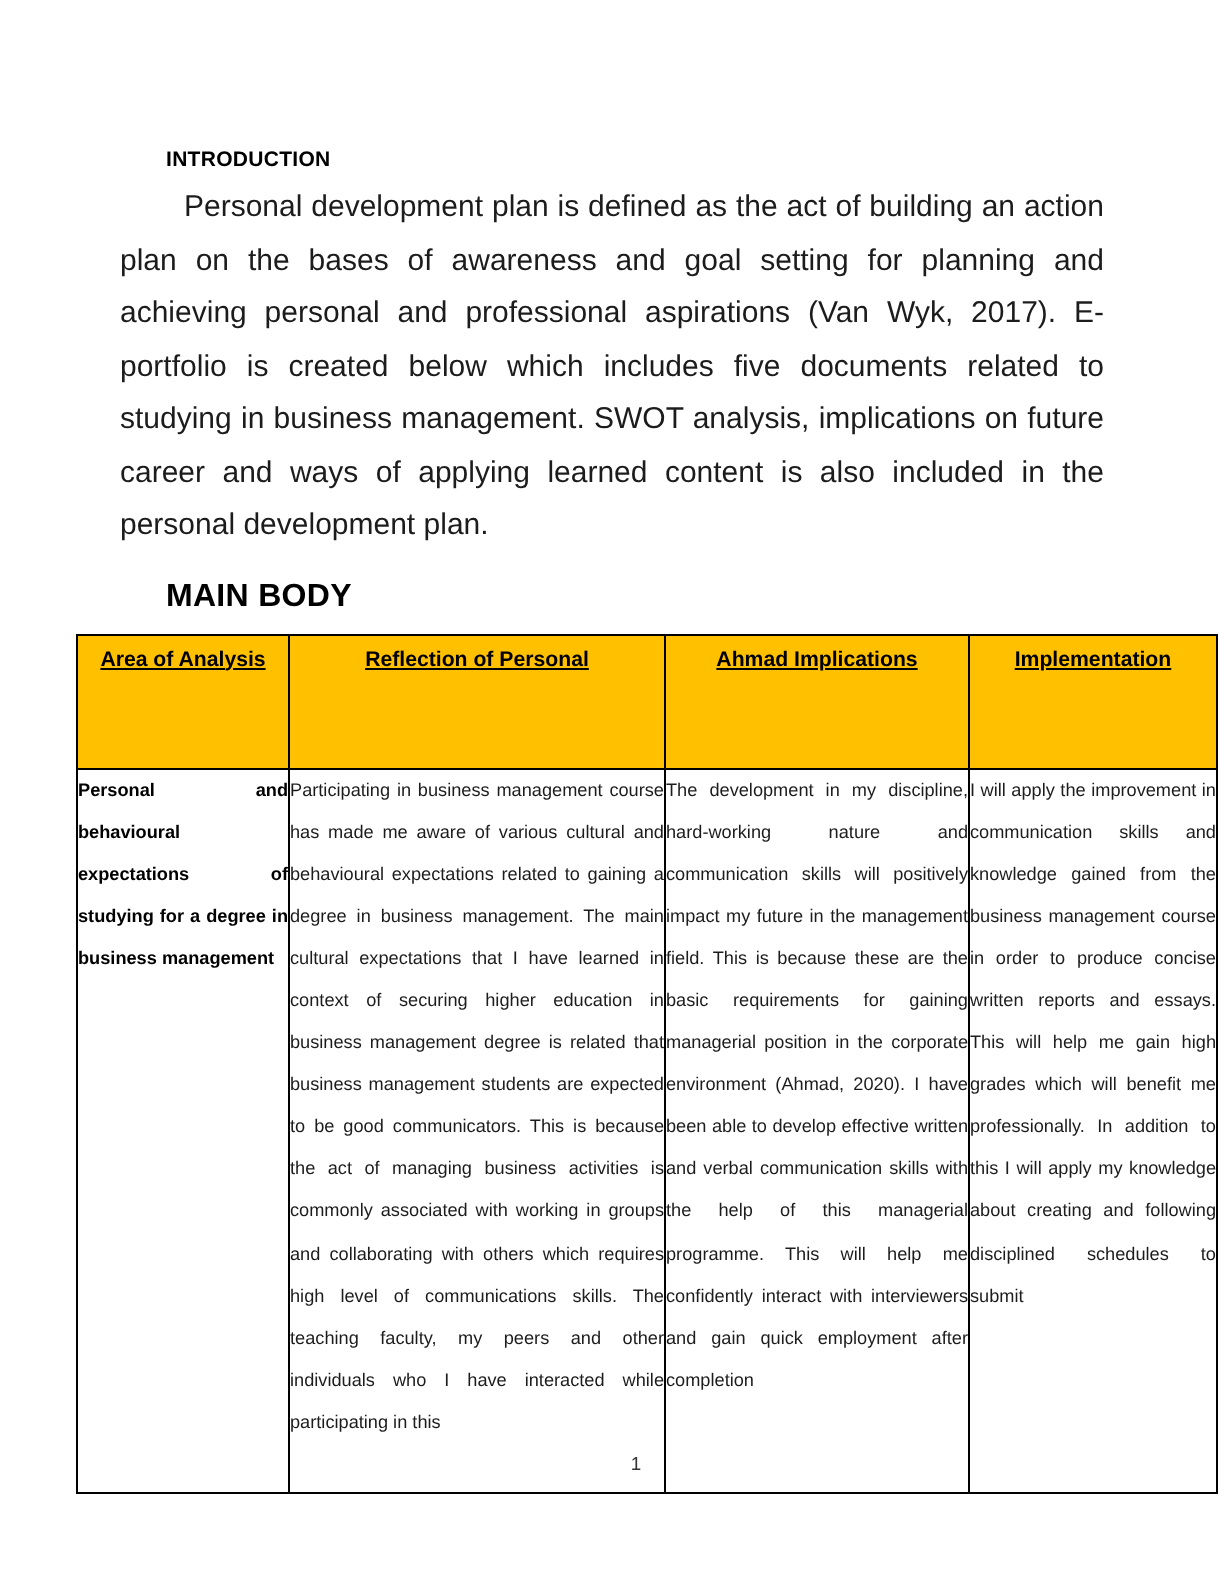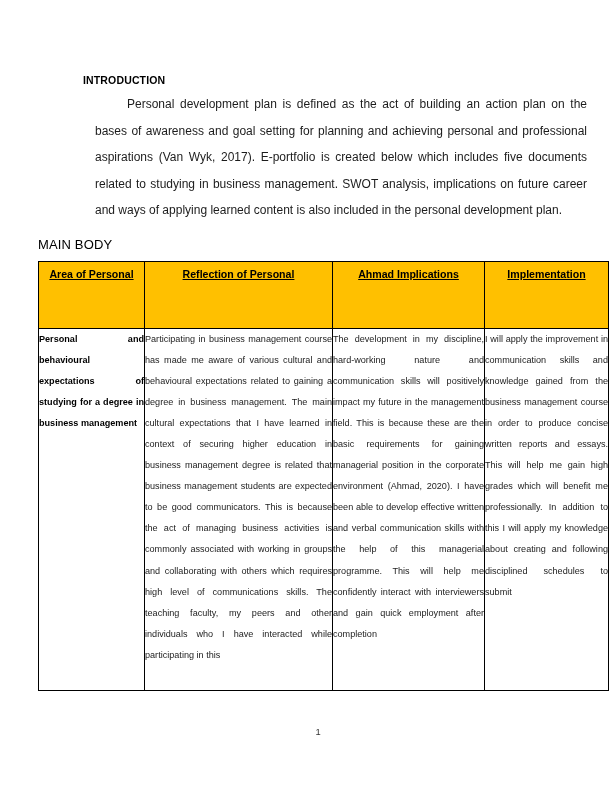--- a/index.html
+++ b/index.html
@@ -31,35 +31,36 @@
 
   .section-heading {
     font-size: 10.5px;
     font-weight: bold;
     color: #000000;
     letter-spacing: 0.15px;
     margin-left: 45px;
   }
 
   .intro-para {
-    font-size: 12px;
+    font-size: 15px;
     line-height: 26.5px;
     text-align: justify;
     text-justify: inter-word;
     color: #1c1c1c;
     margin-top: 5px;
-    margin-left: 57px;
+    margin-left: 22px;
     width: 492px;
     text-indent: 32px;
   }
 
   .mainbody-heading {
-    font-size: 13px;
-    font-weight: normal;
+    font-size: 16px;
+    font-weight: bold;
     color: #000000;
+    margin-left: 45px;
     margin-top: 13px;
     letter-spacing: 0.15px;
   }
 
   
   .doc-table {
     margin-top: 9px;
     width: 570px;
     border-collapse: collapse;
     table-layout: fixed;
@@ -142,21 +143,21 @@
     <table class="doc-table">
       <colgroup>
         <col class="col-1">
           <col class="col-2">
           <col class="col-3">
           <col class="col-4">
       </colgroup>
       <tbody>
         <tr>
           <td class="hdr-cell">
-            <span>Area of Personal</span>
+            <span>Area of Analysis</span>
           </td>
           <td class="hdr-cell">
             <span>Reflection of Personal</span>
           </td>
           <td class="hdr-cell">
             <span>Ahmad Implications</span>
           </td>
           <td class="hdr-cell">
             <span>Implementation</span>
           </td>

